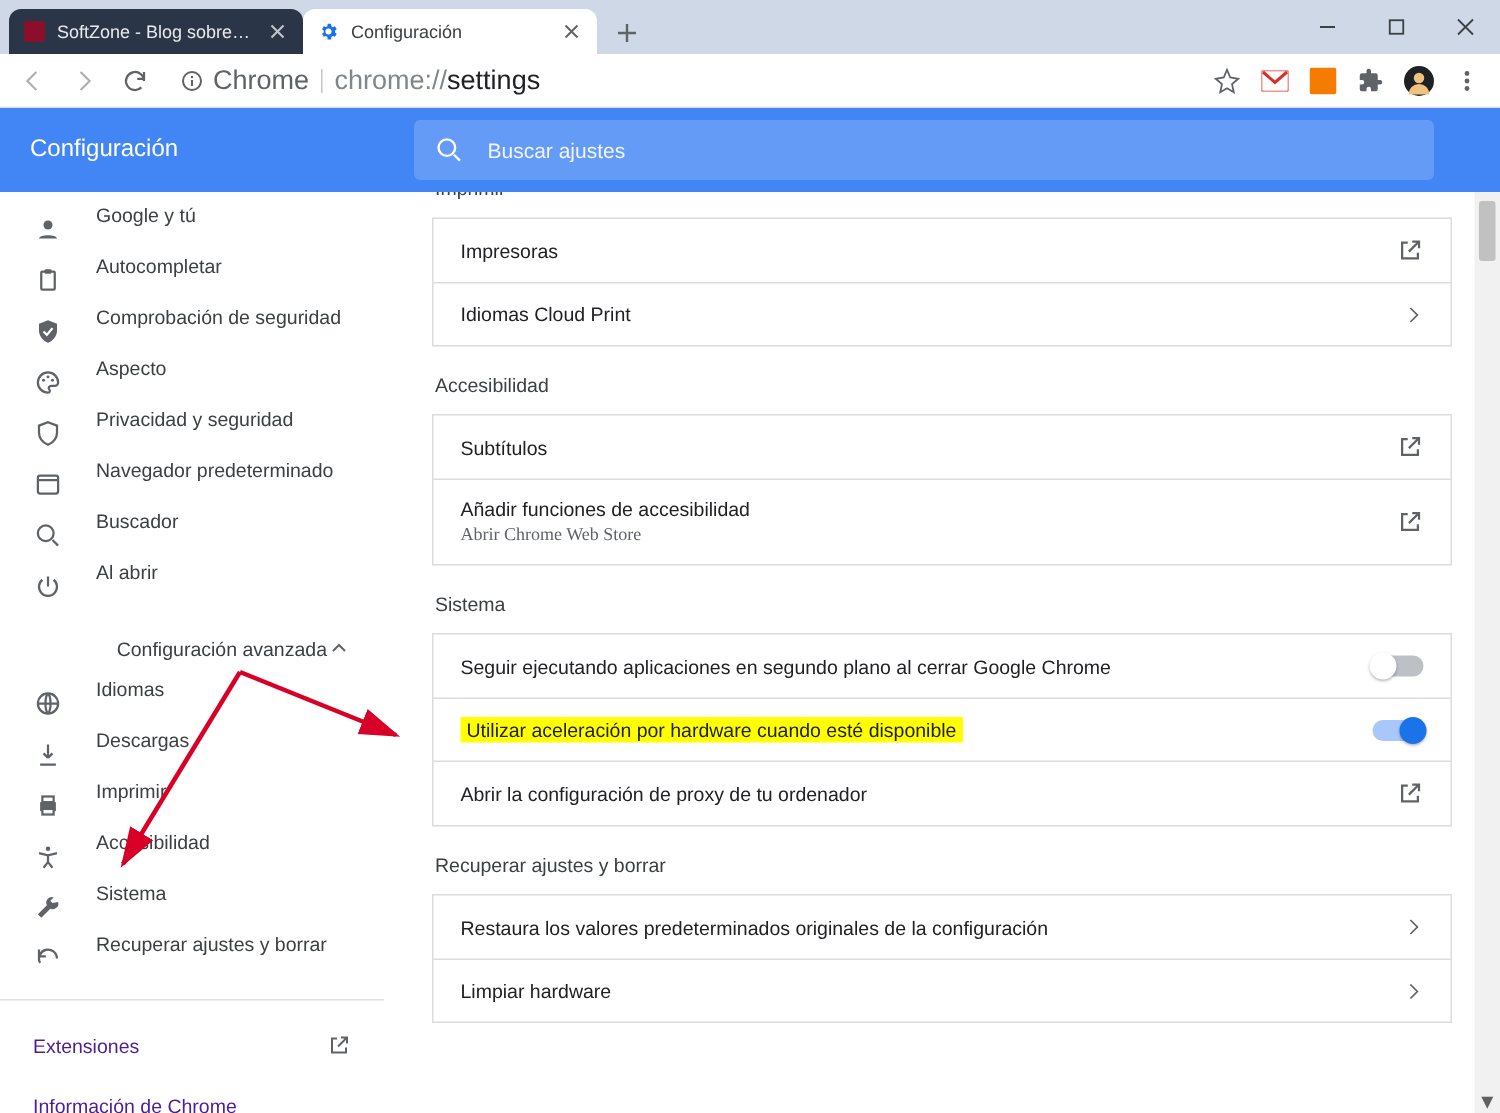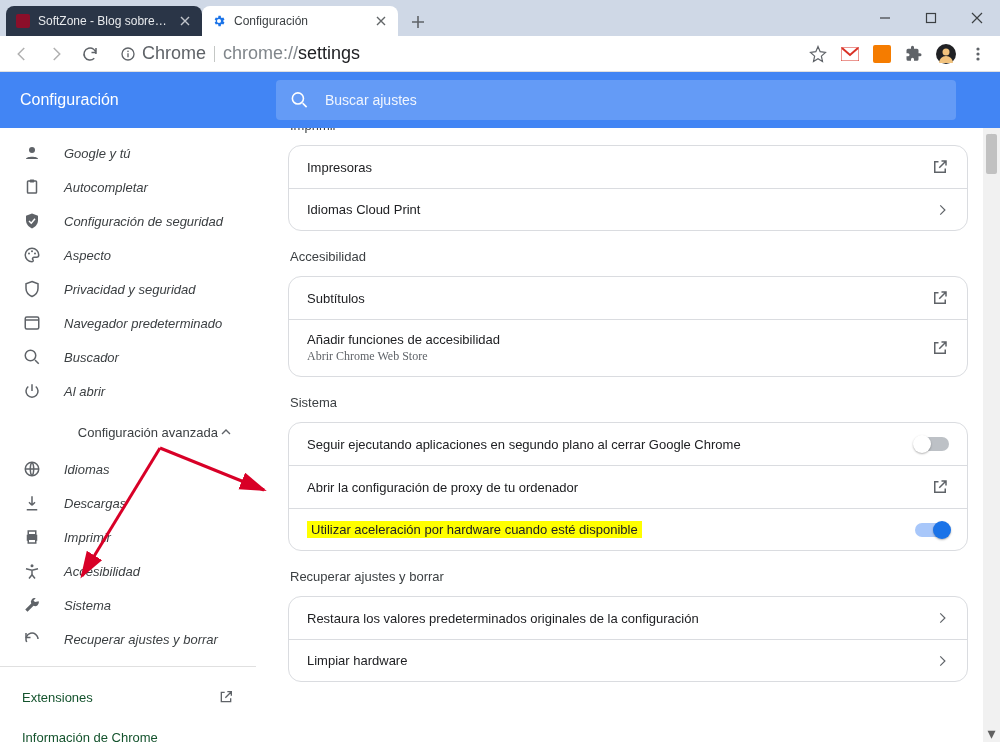--- a/index.html
+++ b/index.html
@@ -45,31 +45,31 @@
   .settings-header { height: 56px; background: var(--header-blue); color: #fff; display: flex; align-items: center; padding: 0 20px; gap: 20px; }
   .settings-title { font-size: 16px; font-weight: 500; width: 236px; }
   .search-wrap { flex: 1; max-width: 680px; }
   .searchbox { background: rgba(255,255,255,0.18); height: 40px; border-radius: 4px; display: flex; align-items: center; padding: 0 14px; gap: 14px; color: #fff; }
   .searchbox input { background: transparent; border: none; outline: none; color: #fff; font-size: 14px; width: 100%; }
   .searchbox input::placeholder { color: rgba(255,255,255,0.9); }
 
   
   .body { display: flex; height: calc(742px - 36px - 36px - 56px); position: relative; }
   .sidebar { width: 256px; padding: 8px 0; overflow-y: auto; }
-  .side-item { height: 34px; display: flex; align-items: center; gap: 22px; padding: 0 22px; font-size: 13px; color: #3c4043; border-radius: 0 17px 17px 0; cursor: pointer; font-style: italic; }
+  .side-item { height: 34px; display: flex; gap: 22px; padding: 0 22px; font-size: 13px; color: #3c4043; border-radius: 0 17px 17px 0; cursor: pointer; }
   .side-item .sicon { width: 20px; color: #5f6368; display: flex; align-items: center; justify-content: center; }
   .side-sep { height: 1px; background: #e0e0e0; margin: 10px 0; }
   .side-adv { height: 40px; display: flex; align-items: center; justify-content: flex-end; padding: 0 22px; font-size: 13px; color: #3c4043; margin-top: 4px; }
-  .side-link { height: 40px; display: flex; align-items: center; justify-content: space-between; padding: 0 22px; font-size: 13px; color: #14532d; }
+  .side-link { height: 40px; display: flex; align-items: center; justify-content: space-between; padding: 0 22px; font-size: 13px; color: #4c1d95; }
 
   .content { flex: 1; overflow-y: auto; padding: 0 24px 24px; position: relative; }
   .content-inner { max-width: 680px; margin: 0 auto; }
   .section-title { font-size: 13px; color: #3c4043; font-weight: 500; margin: 18px 0 12px 2px; }
   .section-title.cut { margin-top: -10px; }
-  .card { border: 1px solid var(--border-grey); border-radius: 13px; background: #fff; }
+  .card { border: 1px solid var(--border-grey); border-radius: 0; background: #fff; }
   .row { min-height: 42px; padding: 12px 18px; display: flex; align-items: center; justify-content: space-between; gap: 12px; font-size: 13px; color: #202124; }
   .row + .row { border-top: 1px solid var(--border-grey); }
   .row .sub { font-size: 12px; color: #5f6368; margin-top: 2px; font-family: Liberation Serif, serif; }
   .row-text { display: flex; flex-direction: column; }
   .row-action { color: #5f6368; display: flex; align-items: center; }
   .highlight { background: #ffff00; padding: 1px 4px; }
 
   
   .toggle { width: 34px; height: 14px; border-radius: 7px; position: relative; }
   .toggle::after { content: ""; position: absolute; width: 18px; height: 18px; border-radius: 50%; top: -2px; box-shadow: 0 1px 2px rgba(0,0,0,.3); }
@@ -248,21 +248,21 @@
           </span>
     <span>Autocompletar</span>
   </div>
         <div class="side-item">
     <span class="sicon">
             <svg width="18" height="18" viewBox="0 0 24 24">
               <path d="M12 2l8 3v6c0 5-3.5 9-8 11-4.5-2-8-6-8-11V5z" fill="#5f6368"></path>
               <path d="M8 12l3 3 5-6" stroke="#fff" stroke-width="2" fill="none"></path>
             </svg>
           </span>
-    <span>Configuración de seguridad</span>
+    <span>Comprobación de seguridad</span>
   </div>
         <div class="side-item">
     <span class="sicon">
             <svg width="18" height="18" viewBox="0 0 24 24">
               <path d="M12 3a9 9 0 100 18c2 0 2-2 1-3s0-3 2-3h3a3 3 0 003-3 9 9 0 00-9-9z" fill="none" stroke="#5f6368" stroke-width="2"></path>
               <circle cx="8" cy="10" r="1.3" fill="#5f6368"></circle>
               <circle cx="12" cy="7" r="1.3" fill="#5f6368"></circle>
               <circle cx="16" cy="10" r="1.3" fill="#5f6368"></circle>
             </svg>
           </span>
@@ -435,35 +435,35 @@
       <div class="card" id="card-system">
           <div class="row">
             <div class="row-text">
       <span>Seguir ejecutando aplicaciones en segundo plano al cerrar Google Chrome</span>
 
     </div>
             <div class="toggle off"></div>
           </div>
           <div class="row">
             <div class="row-text">
+      <span><span class="highlight">Utilizar aceleración por hardware cuando esté disponible</span></span>
+
+    </div>
+            <div class="toggle on"></div>
+          </div>
+          <div class="row">
+            <div class="row-text">
       <span>Abrir la configuración de proxy de tu ordenador</span>
 
     </div>
             <span class="row-action">
               <svg width="18" height="18" viewBox="0 0 24 24">
                 <path d="M14 4h6v6M20 4l-9 9M19 14v5H5V5h5" fill="none" stroke="#5f6368" stroke-width="2"></path>
               </svg>
             </span>
-          </div>
-          <div class="row">
-            <div class="row-text">
-      <span><span class="highlight">Utilizar aceleración por hardware cuando esté disponible</span></span>
-
-    </div>
-            <div class="toggle on"></div>
           </div>
         </div>
 
       <div class="section-title">Recuperar ajustes y borrar</div>
       <div class="card" id="card-reset">
           <div class="row">
             <div class="row-text">
       <span>Restaura los valores predeterminados originales de la configuración</span>
 
     </div>

